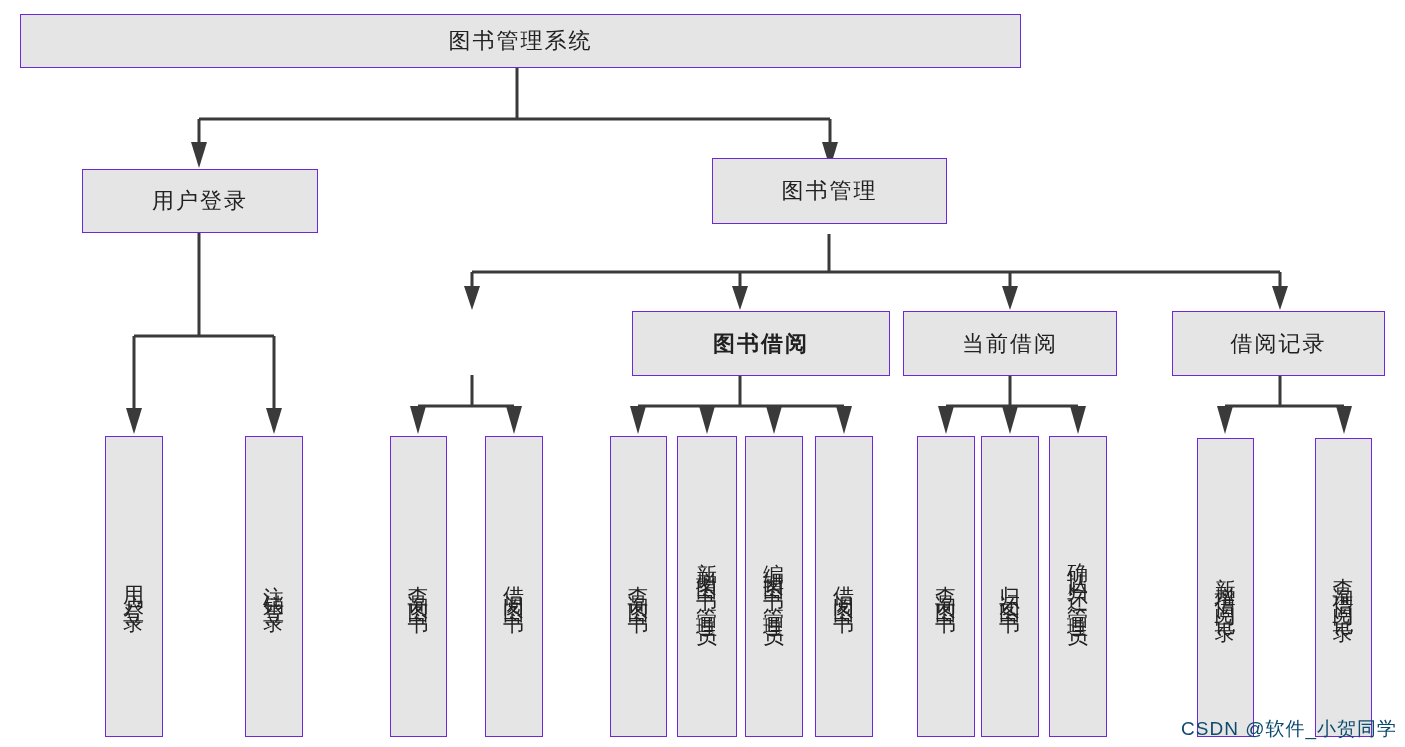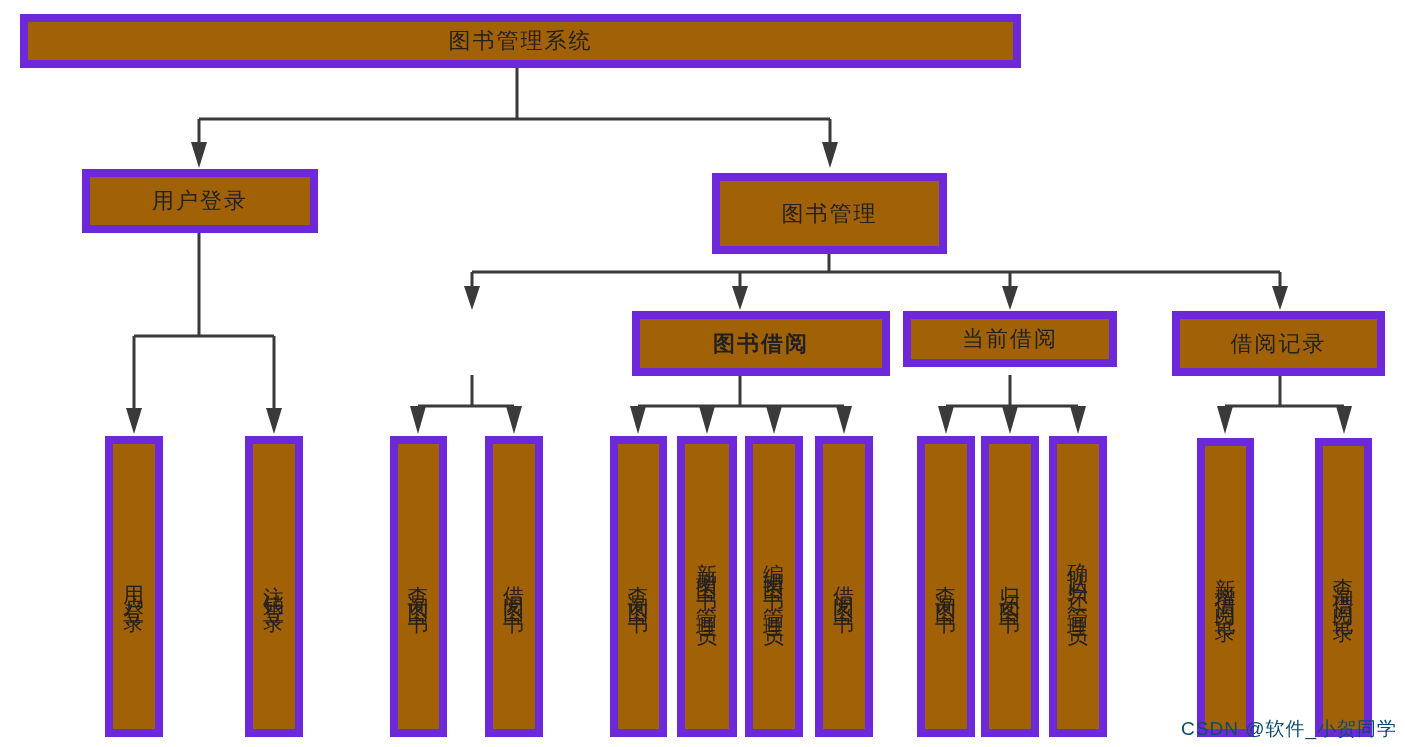--- a/index.html
+++ b/index.html
@@ -12,22 +12,22 @@
     overflow: hidden;
   }
   .connectors {
     position: absolute;
     left: 0; top: 0;
     pointer-events: none;
   }
   .node {
     position: absolute;
     box-sizing: border-box;
-    background: #a16207;
-    border: 8px solid #6d28d9;
+    background: #e5e5e5;
+    border: 1px solid #6d28d9;
     display: flex;
     align-items: center;
     justify-content: center;
     color: #212121;
   }
   .h-node { font-size: 22px; letter-spacing: 2px; }
   .v-node .vtext {
     writing-mode: vertical-rl;
     text-orientation: mixed;
     font-size: 21px;
@@ -91,28 +91,28 @@
     </g>
   </svg>
 
   <div class="node h-node" style="left:20px; top:14px; width:1001px; height:54px;">
     <span>图书管理系统</span>
   </div>
 
   <div class="node h-node" style="left:82px; top:169px; width:236px; height:64px;">
     <span>用户登录</span>
   </div>
-  <div class="node h-node" style="left:712px; top:173px; width:235px; height:81px;">
+  <div class="node h-node" style="left:712px; top:158px; width:235px; height:66px;">
     <span>图书管理</span>
   </div>
 
   <div class="node h-node" style="left:632px; top:311px; width:258px; height:65px;font-weight:bold;">
     <span>图书借阅</span>
   </div>
-  <div class="node h-node" style="left:903px; top:311px; width:214px; height:56px;">
+  <div class="node h-node" style="left:903px; top:311px; width:214px; height:65px;">
     <span>当前借阅</span>
   </div>
   <div class="node h-node" style="left:1172px; top:311px; width:213px; height:65px;">
     <span>借阅记录</span>
   </div>
 
   <div class="node v-node" style="left:105px; top:436px; width:58px; height:301px;">
     <span class="vtext">用户登录</span>
   </div>
   <div class="node v-node" style="left:245px; top:436px; width:58px; height:301px;">

